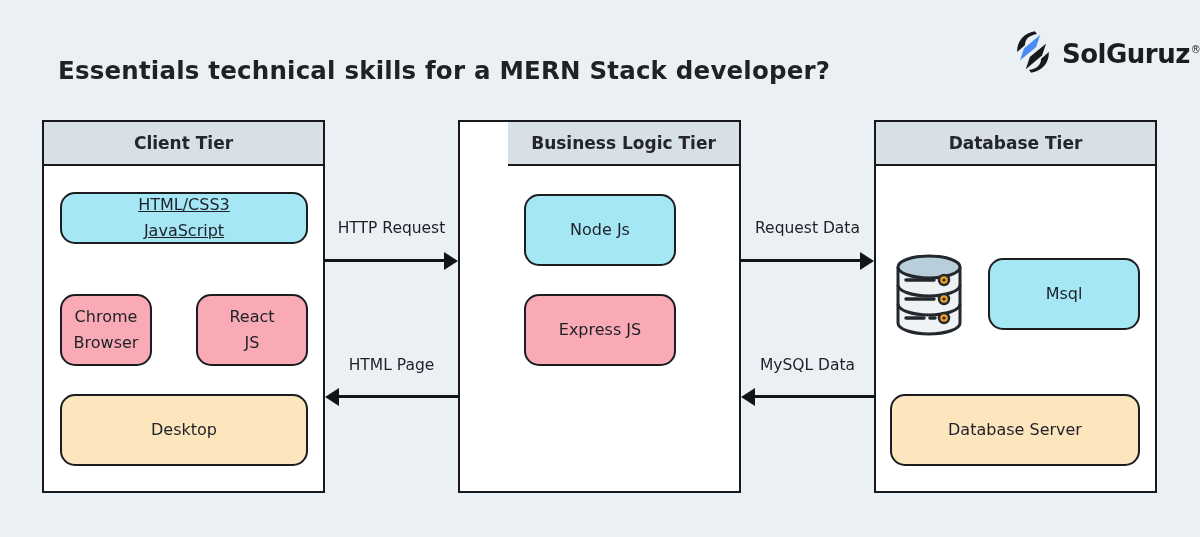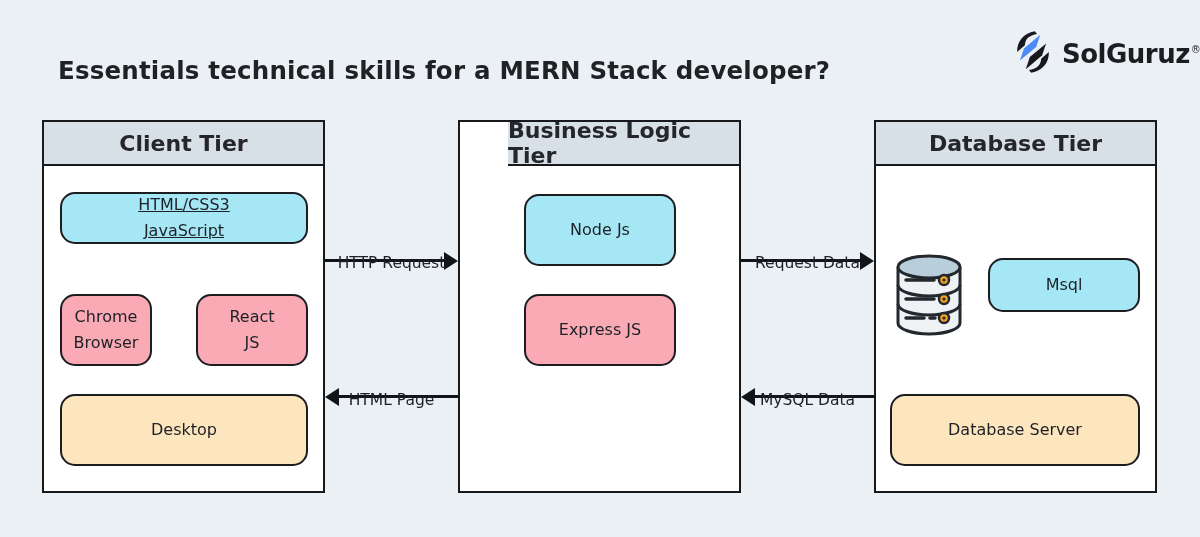--- a/index.html
+++ b/index.html
@@ -27,21 +27,21 @@
   .tier{
     position:absolute;top:120px;width:283px;height:373px;
     background:#ffffff;border:2px solid #17191d;box-sizing:border-box;
   }
   .tier-client{left:42px;}
   .tier-business{left:458px;padding-left:48px;}
   .tier-database{left:874px;}
   .tier-header{
     height:42px;background:#d6e0e6;border-bottom:2px solid #17191d;
     display:flex;align-items:center;justify-content:center;
-    font-size:22px;font-weight:700;color:#24262a;
+    font-size:17px;font-weight:700;color:#24262a;
   }
 
   
   .node{
     position:absolute;box-sizing:border-box;
     border:2px solid #1b1d21;border-radius:15px;
     display:flex;align-items:center;justify-content:center;
     text-align:center;font-size:16px;font-weight:500;color:#1d2127;
     line-height:1.6;white-space:pre-line;
   }
@@ -49,21 +49,21 @@
   .pink {background:#f9aab5;}
   .peach{background:#fde5bd;}
 
   .n-html     {left:60px;  top:192px; width:248px; height:52px;text-decoration:underline;}
   .n-chrome   {left:60px;  top:294px; width:92px; height:72px;}
   .n-react    {left:196px; top:294px; width:112px; height:72px;}
   .n-desktop  {left:60px;  top:394px; width:248px; height:72px;}
   .n-node     {left:524px; top:194px; width:152px; height:72px;}
   .n-express  {left:524px; top:294px; width:152px; height:72px;}
   .n-appsrv   {left:476px; top:394px; width:248px; height:72px;}
-  .n-msql     {left:988px; top:258px; width:152px; height:54px;}
+  .n-msql     {left:988px; top:258px; width:152px; height:72px;}
   .n-dbsrv    {left:890px; top:394px; width:250px; height:72px;}
 
   .db-icon-wrap{position:absolute;left:892px;top:252px;width:74px;height:90px;}
 
   
   .arrow{position:absolute;width:133px;height:18px;}
   .arrow .line{position:absolute;top:7px;height:3px;background:#121417;}
   .arrow.right .line{left:0;right:11px;}
   .arrow.right .head{
     position:absolute;right:0;top:0;width:0;height:0;
@@ -76,21 +76,21 @@
     border-top:9px solid transparent;border-bottom:9px solid transparent;
     border-right:14px solid #121417;
   }
   .a1{left:325px;top:252px;}
   .a2{left:325px;top:388px;}
   .a3{left:741px;top:252px;}
   .a4{left:741px;top:388px;}
 
   .arrow-label{
     position:absolute;width:143px;text-align:center;
-    font-size:15.5px;font-weight:500;color:#1d2127;margin-top:35px;
+    font-size:15.5px;font-weight:500;color:#1d2127;
   }
   .l1{left:320px;top:219px;}
   .l2{left:320px;top:356px;}
   .l3{left:736px;top:219px;}
   .l4{left:736px;top:356px;}
 </style>
 </head>
 <body>
 
 <div class="canvas">

